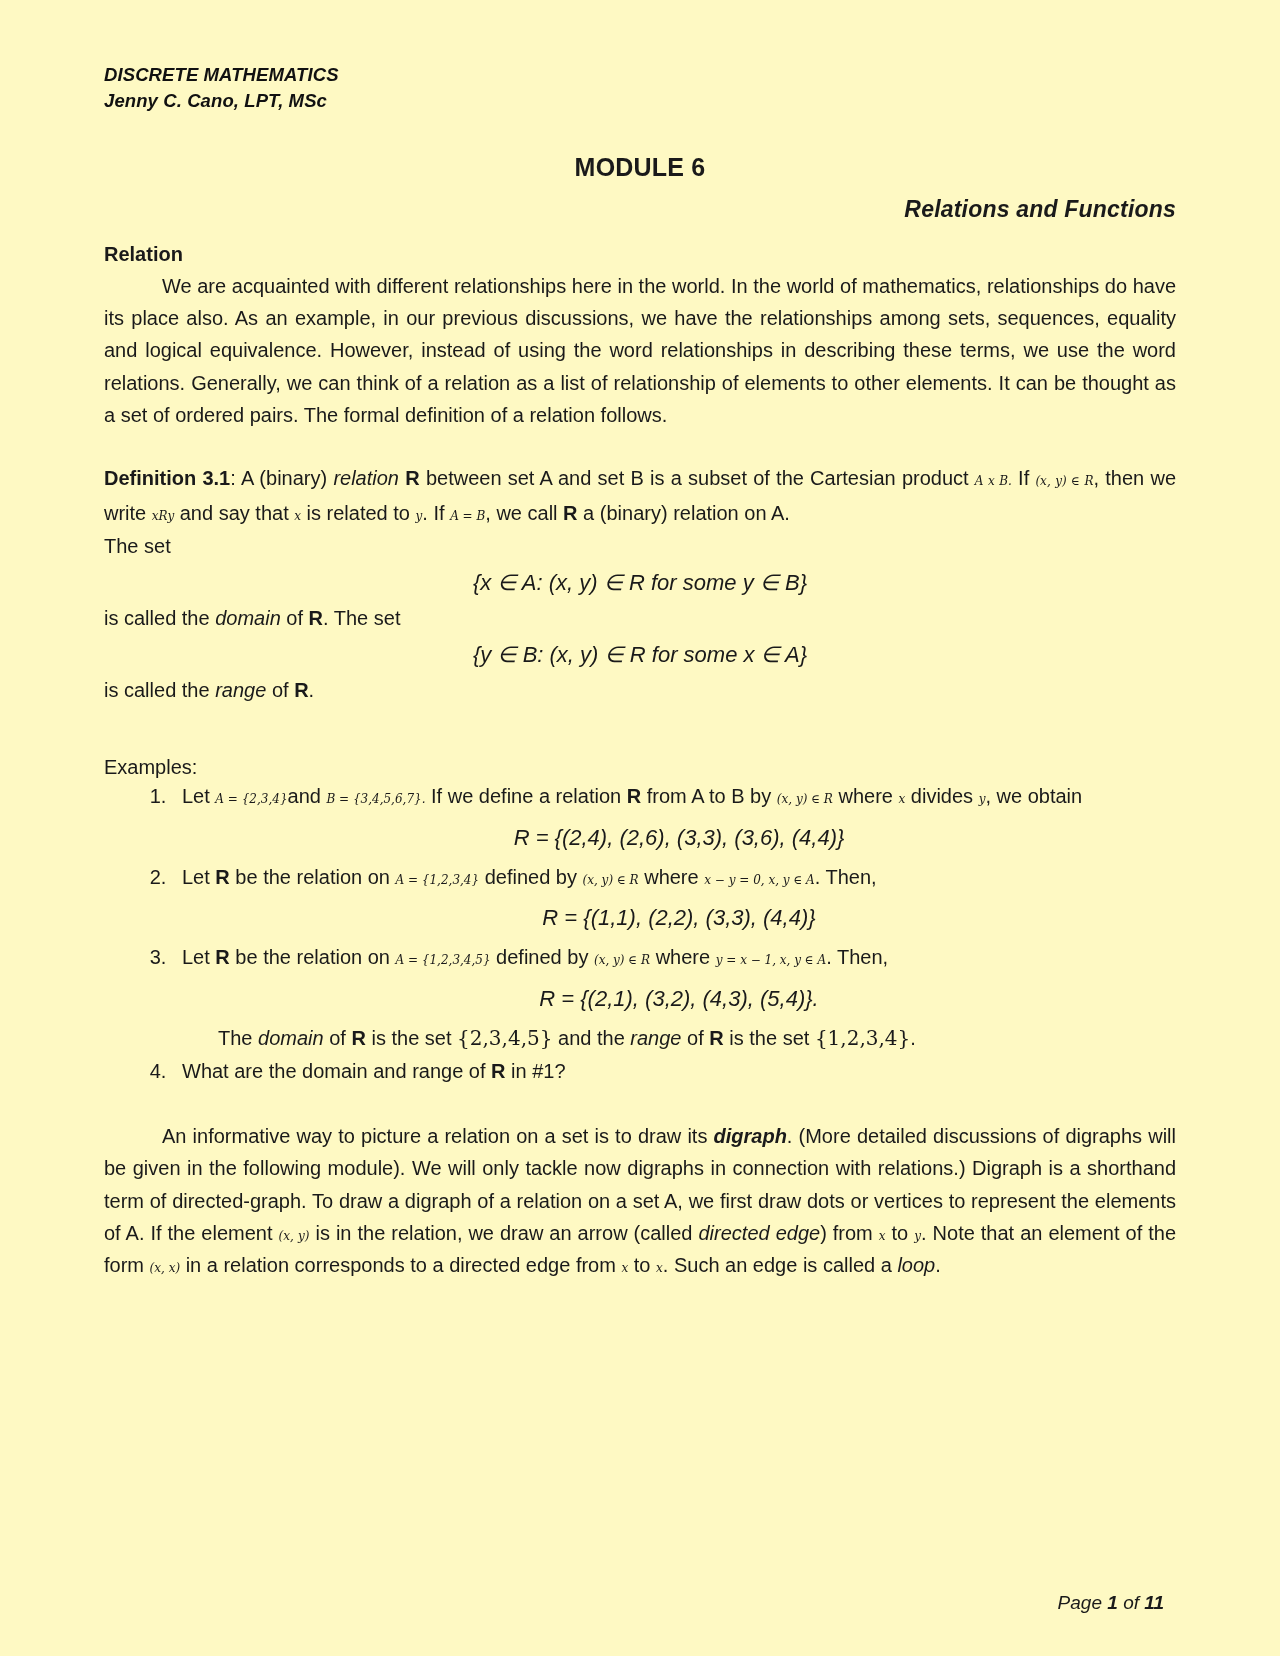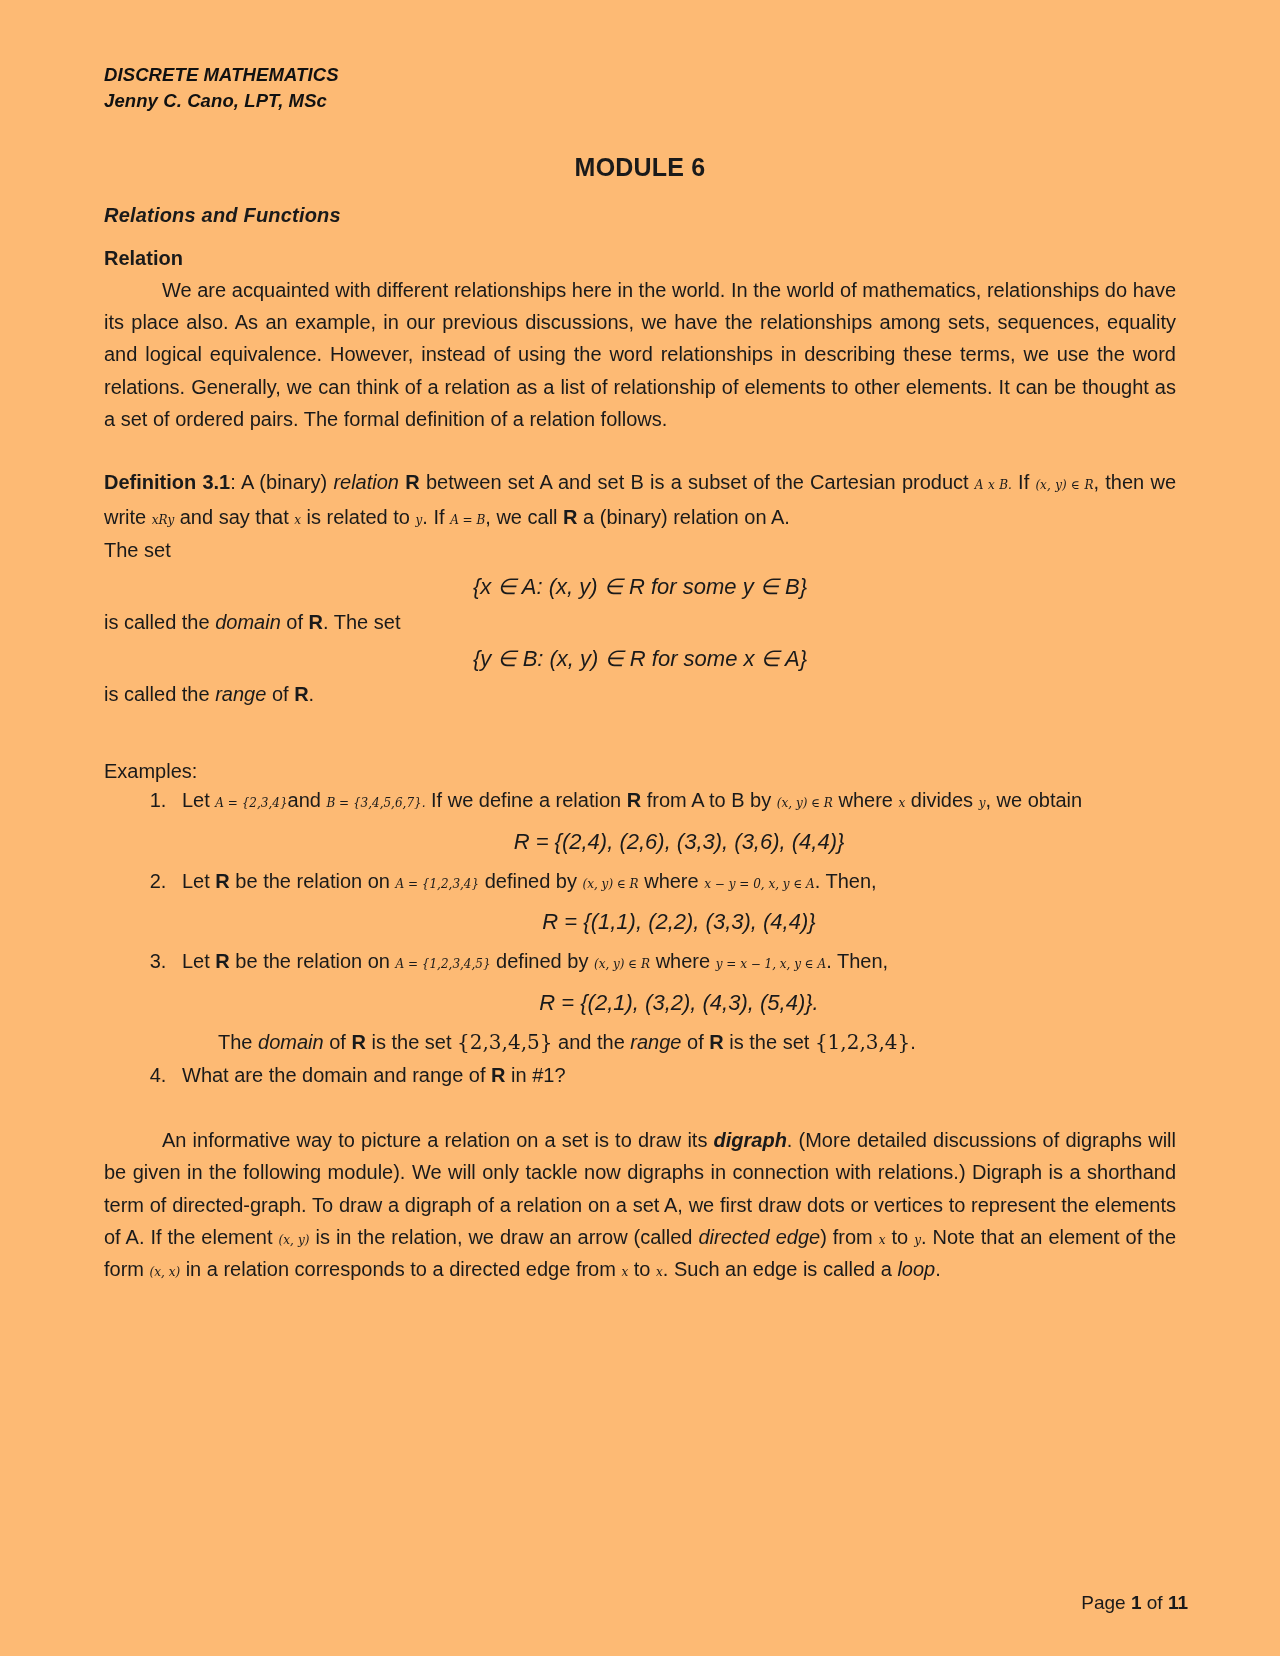--- a/index.html
+++ b/index.html
@@ -4,21 +4,21 @@
 <style>
   html, body {
     margin: 0;
     padding: 0;
     background: #ffffff;
   }
   .page {
     position: relative;
     width: 1280px;
     height: 1656px;
-    background: #fdba74;
+    background: #fef9c3;
     box-sizing: border-box;
     padding: 62px 104px 40px 104px;
     font-family: "Liberation Sans", sans-serif;
     color: #1a1a1a;
     overflow: hidden;
   }
 
   
   .doc-header {
     font-style: italic;
@@ -33,25 +33,25 @@
 
   
   .module-title {
     text-align: center;
     font-weight: bold;
     font-size: 25px;
     margin-top: 38px;
     letter-spacing: 0.2px;
   }
   .module-subtitle {
-    text-align: left;
+    text-align: right;
     font-weight: bold;
     font-style: italic;
-    font-size: 20px;
-    margin-top: 22px;
+    font-size: 23px;
+    margin-top: 14px;
     letter-spacing: 0.2px;
   }
 
   
   .section-head {
     font-weight: bold;
     font-size: 20px;
     margin-top: 20px;
   }
   p.body {
@@ -105,24 +105,25 @@
   ol.examples > li {
     margin-bottom: 2px;
     padding-left: 10px;
   }
   ol.examples > li::marker { font-size: 20px; }
   .sub-note { font-size: 20px; margin-left: 36px; line-height: 1.6; }
 
   
   .page-footer {
     position: absolute;
-    right: 92px;
+    right: 116px;
     bottom: 42px;
     font-size: 19px;
     color: #1a1a1a;
+    font-style: italic;
   }
   .page-footer b { font-weight: bold; }
 </style>
 </head>
 <body>
 
 <div class="page">
 
   <div class="doc-header">
     <span class="subject">DISCRETE MATHEMATICS</span>

